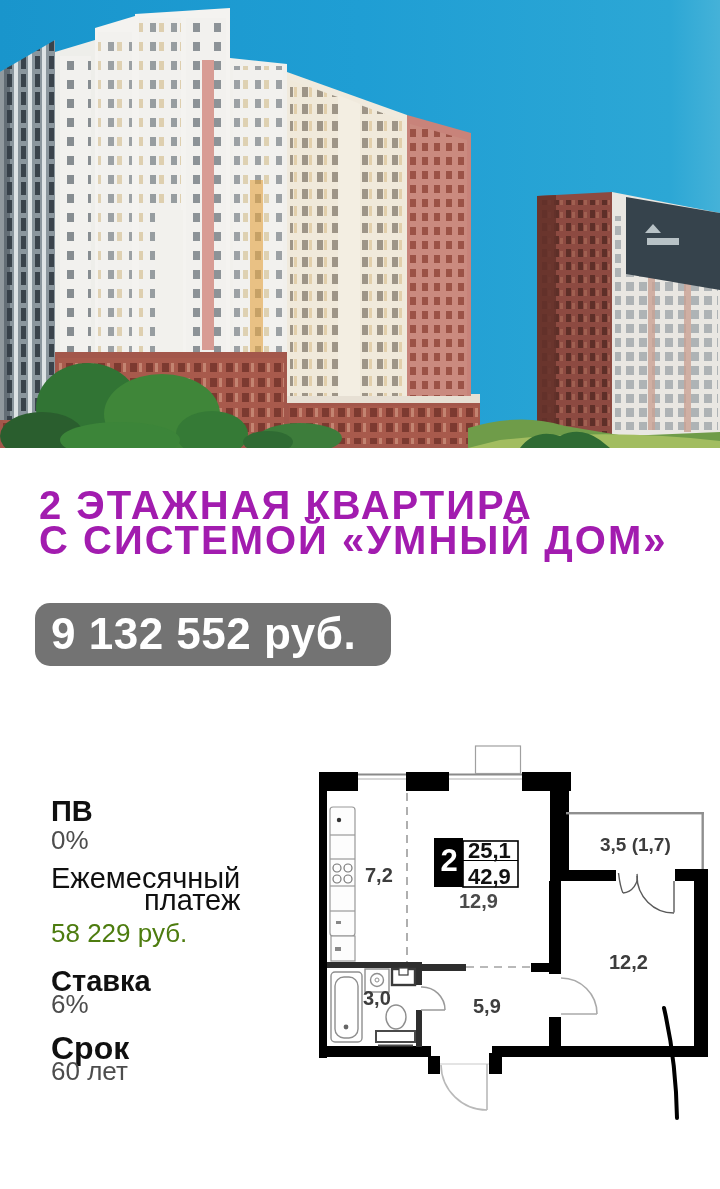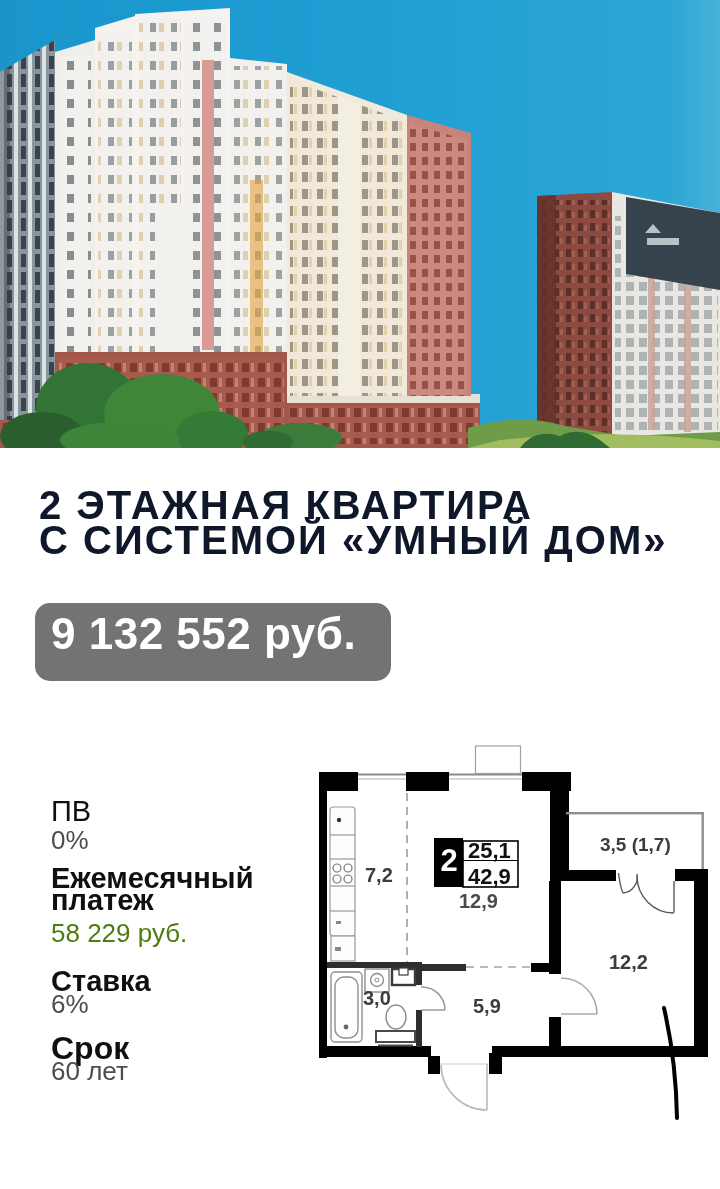--- a/index.html
+++ b/index.html
@@ -119,31 +119,31 @@
   <ellipse cx="88" cy="408" rx="52" ry="45" fill="#317434"></ellipse>
   <ellipse cx="162" cy="414" rx="58" ry="40" fill="#3f8639"></ellipse>
   <ellipse cx="42" cy="436" rx="42" ry="24" fill="#2a5e2e"></ellipse>
   <ellipse cx="212" cy="434" rx="36" ry="23" fill="#357a36"></ellipse>
   <ellipse cx="120" cy="440" rx="60" ry="18" fill="#3c8539"></ellipse>
 
   <ellipse cx="300" cy="438" rx="42" ry="15" fill="#3d7d3b"></ellipse>
   <ellipse cx="268" cy="442" rx="25" ry="11" fill="#2f6b33"></ellipse>
 </svg>
 
-<div class="abs" style="left:39px;top:488px;font-size:40px;font-weight:bold;color:#0f172a;line-height:35px;letter-spacing:2px;white-space:nowrap;">2 ЭТАЖНАЯ КВАРТИРА<br>С СИСТЕМОЙ «УМНЫЙ ДОМ»</div>
-
-<div class="abs" style="left:35px;top:603px;width:356px;height:78px;background:#737373;border-radius:15px;">
+<div class="abs" style="left:39px;top:488px;font-size:40px;font-weight:bold;color:#a21caf;line-height:35px;letter-spacing:2px;white-space:nowrap;">2 ЭТАЖНАЯ КВАРТИРА<br>С СИСТЕМОЙ «УМНЫЙ ДОМ»</div>
+
+<div class="abs" style="left:35px;top:603px;width:356px;height:63px;background:#737373;border-radius:15px;">
   <div class="abs" style="left:16px;top:0;height:61px;line-height:61px;font-size:44px;font-weight:bold;color:#ffffff;letter-spacing:0.5px;white-space:nowrap;">9 132 552 руб.</div>
 </div>
 
-<div class="abs" style="left:51px;top:795px;font-size:29px;font-weight:normal;color:#101010;">ПВ</div>
+<div class="abs" style="left:51px;top:795px;font-size:29px;font-weight:bold;color:#101010;">ПВ</div>
 
 <div class="abs" style="left:51px;top:825px;font-size:26px;color:#4d4d4d;">0%</div>
 
-<div class="abs" style="left:51px;top:867px;font-size:29px;font-weight:bold;color:#101010;line-height:22px;">Ежемесячный<br>платеж</div>
+<div class="abs" style="left:51px;top:867px;font-size:29px;font-weight:normal;color:#101010;line-height:22px;text-align:right;">Ежемесячный<br>платеж</div>
 
 <div class="abs" style="left:51px;top:918px;font-size:26px;color:#4d7c0f;">58 229 руб.</div>
 
 <div class="abs" style="left:51px;top:965px;font-size:29px;font-weight:bold;color:#101010;">Ставка</div>
 
 <div class="abs" style="left:51px;top:989px;font-size:26px;color:#4d4d4d;">6%</div>
 
 <div class="abs" style="left:51px;top:1030px;font-size:32px;font-weight:bold;color:#101010;">Срок</div>
 
 <div class="abs" style="left:51px;top:1056px;font-size:26px;color:#4d4d4d;">60 лет</div>

